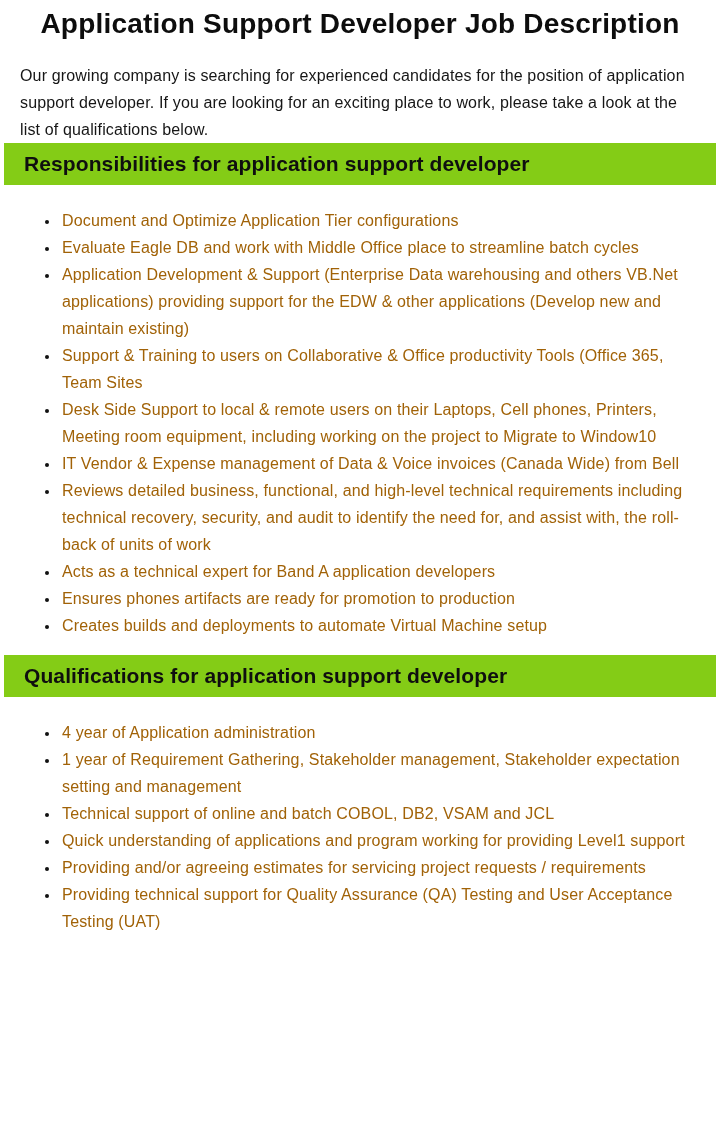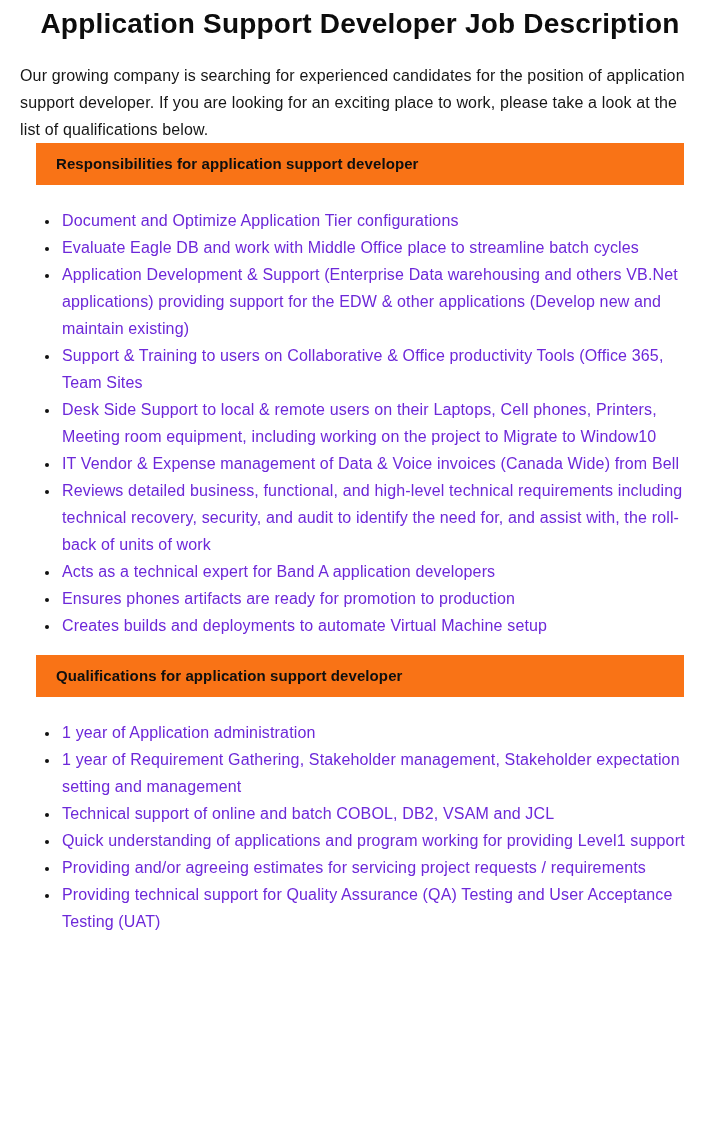--- a/index.html
+++ b/index.html
@@ -32,36 +32,36 @@
     margin: 21px 20px 0;
     font-size: 16px;
     line-height: 27px;
     letter-spacing: 0.15px;
     color: #161616;
   }
   section.job-section {
     margin: 0;
   }
   h2.section-heading {
-    margin: 0 36px;
+    margin: 0 4px;
     padding: 10px 20px 11px;
-    background: #f97316;
-    font-size: 15px;
+    background: #84cc16;
+    font-size: 21px;
     line-height: 21px;
     font-weight: 700;
     letter-spacing: 0.1px;
     color: #0f0f0f;
   }
   ul.bullet-list {
     margin: 22px 20px 16px;
     padding: 0 0 0 40px;
     font-size: 16px;
     line-height: 27px;
     letter-spacing: 0.15px;
-    color: #6d28d9;
+    color: #a16207;
     list-style-type: disc;
   }
   ul.bullet-list li {
     padding-left: 2px;
   }
   ul.bullet-list li::marker {
     font-size: 13px;
     color: #111111;
   }
 </style>
@@ -86,21 +86,21 @@
           <li>Reviews detailed business, functional, and high-level technical requirements including technical recovery, security, and audit to identify the need for, and assist with, the roll-back of units of work</li>
           <li>Acts as a technical expert for Band A application developers</li>
           <li>Ensures phones artifacts are ready for promotion to production</li>
           <li>Creates builds and deployments to automate Virtual Machine setup</li>
         </ul>
   </section>
 
   <section class="job-section">
     <h2 class="section-heading">Qualifications for application support developer</h2>
     <ul class="bullet-list">
-          <li>1 year of Application administration</li>
+          <li>4 year of Application administration</li>
           <li>1 year of Requirement Gathering, Stakeholder management, Stakeholder expectation setting and management</li>
           <li>Technical support of online and batch COBOL, DB2, VSAM and JCL</li>
           <li>Quick understanding of applications and program working for providing Level1 support</li>
           <li>Providing and/or agreeing estimates for servicing project requests / requirements</li>
           <li>Providing technical support for Quality Assurance (QA) Testing and User Acceptance Testing (UAT)</li>
         </ul>
   </section>
 </div>
 </main>
 

